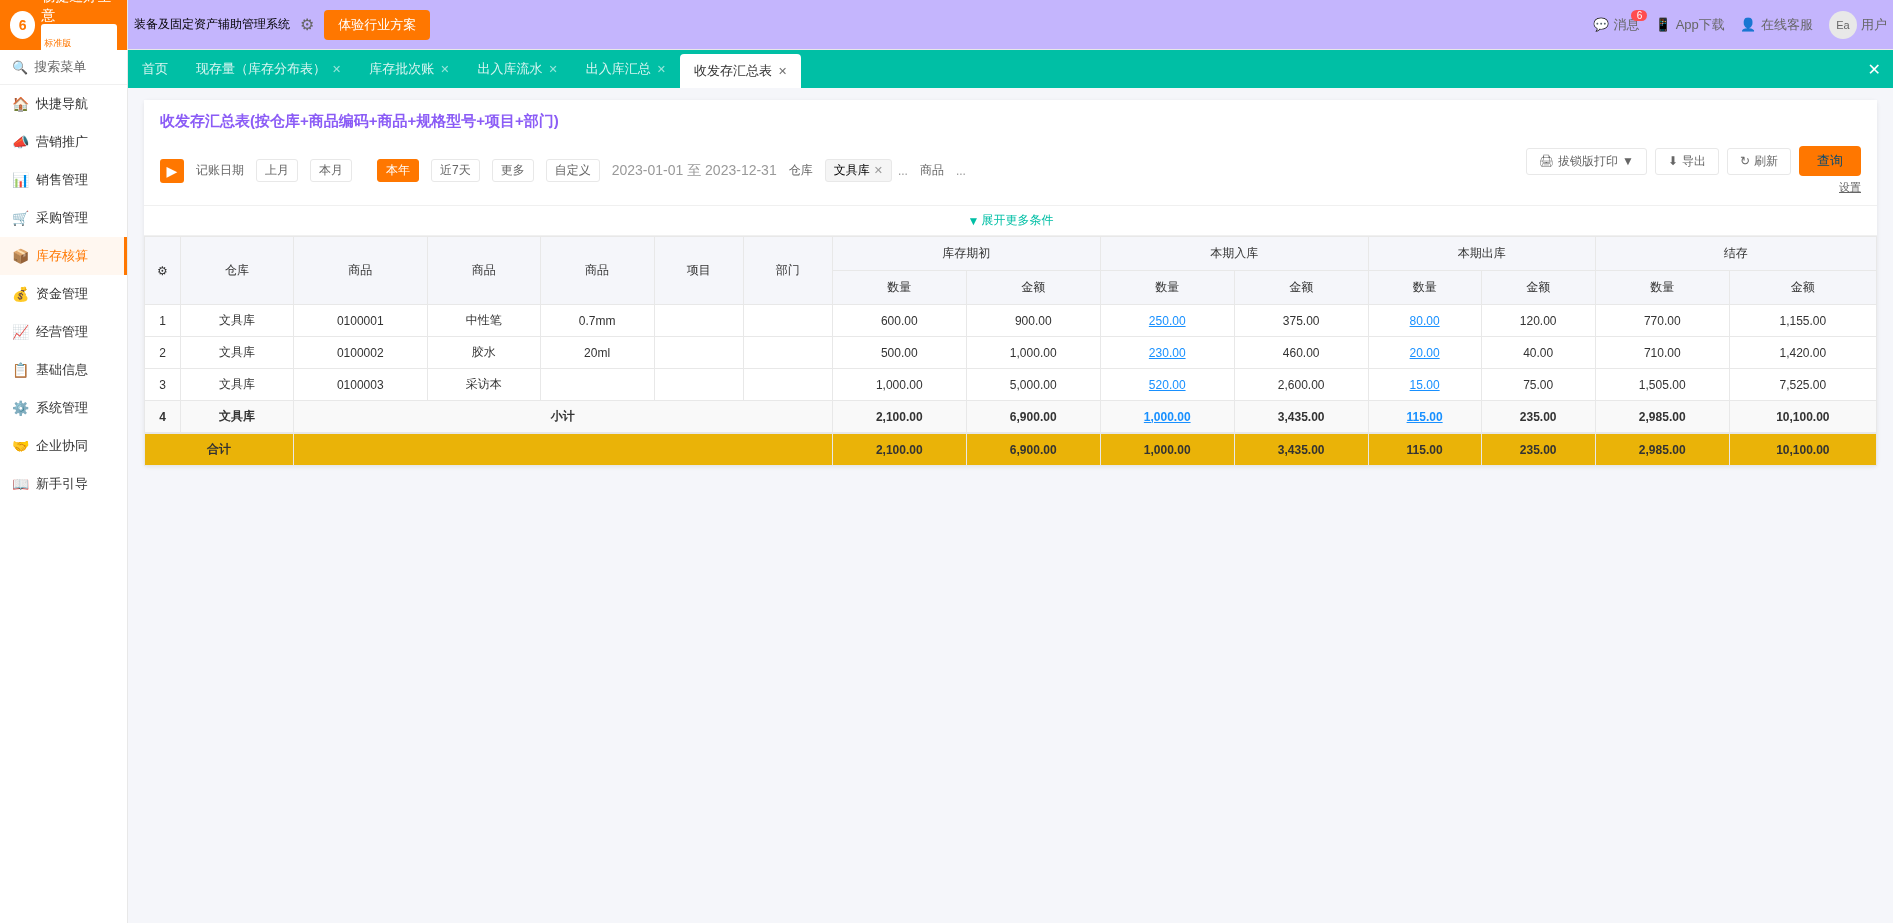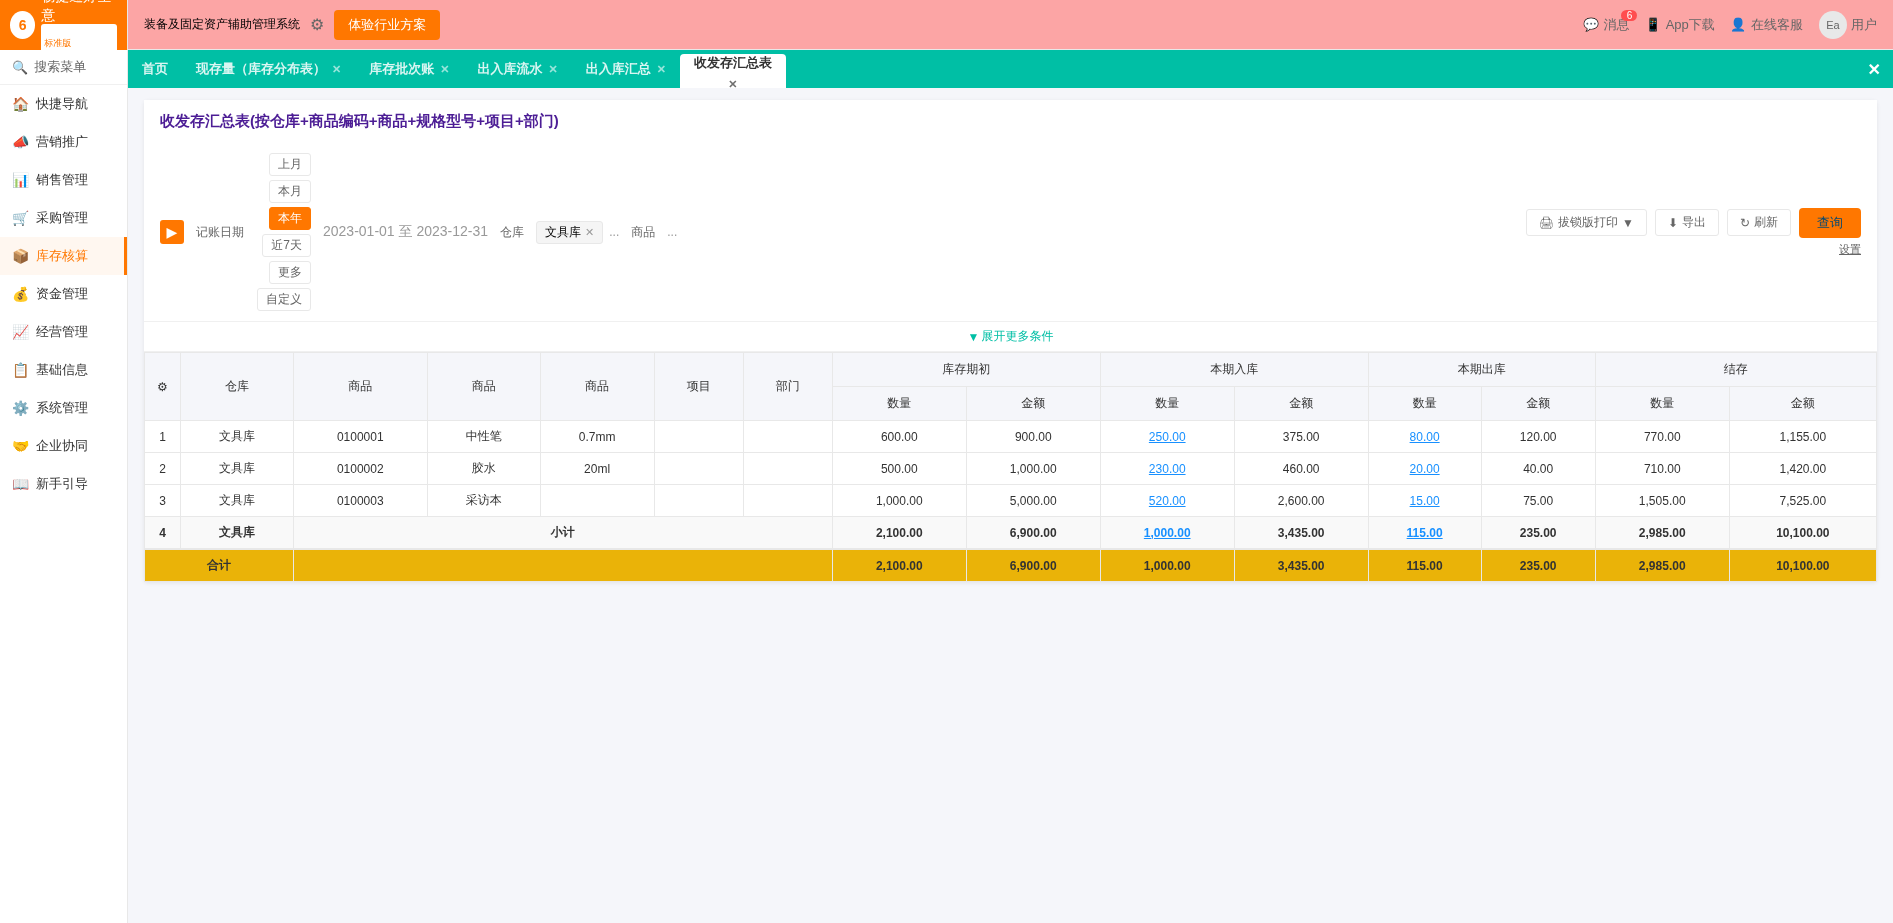--- a/index.html
+++ b/index.html
@@ -13,49 +13,49 @@
     .sidebar-logo-badge { background: #fff; color: #ff7700; border-radius: 3px; font-size: 9px; padding: 13px 3px; }
     .sidebar-item { display: flex; align-items: center; gap: 6px; padding: 10px 12px; color: #333; cursor: pointer; font-size: 13px; }
     .sidebar-item.active { background: #fff7f0; color: #ff7700; border-right: 3px solid #ff7700; }
     .sidebar-item-icon { font-size: 14px; width: 18px; text-align: center; }
     .sidebar-search { display: flex; align-items: center; gap: 6px; padding: 8px 12px; color: #666; cursor: pointer; font-size: 13px; border-bottom: 1px solid #f0f0f0; }
 
     
     .main { flex: 1; display: flex; flex-direction: column; overflow: hidden; }
 
     
-    .top-header { background: #fca5a5; height: 50px; display: flex; align-items: center; justify-content: space-between; padding: 0 16px; border-bottom: 1px solid #e8e8e8; flex-shrink: 0; }
+    .top-header { background: #c4b5fd; height: 50px; display: flex; align-items: center; justify-content: space-between; padding: 0 6px; border-bottom: 1px solid #e8e8e8; flex-shrink: 0; }
     .top-header-left { display: flex; align-items: center; gap: 10px; }
     .settings-btn { background: none; border: none; cursor: pointer; color: #666; font-size: 16px; }
     .trial-btn { background: #ff7700; color: #fff; border: none; border-radius: 4px; padding: 6px 14px; cursor: pointer; font-size: 13px; }
     .top-header-right { display: flex; align-items: center; gap: 16px; color: #666; font-size: 13px; }
     .header-action { display: flex; align-items: center; gap: 4px; cursor: pointer; position: relative; }
     .badge { background: #ff4d4f; color: #fff; border-radius: 10px; font-size: 10px; padding: 0 4px; position: absolute; top: -6px; right: -8px; min-width: 16px; text-align: center; }
     .user-avatar { width: 28px; height: 28px; background: #e8e8e8; border-radius: 50%; display: flex; align-items: center; justify-content: center; font-size: 11px; }
 
     
-    .tab-bar { background: #00bfa5; display: flex; align-items: center; padding: 0 0 0 0; flex-shrink: 0; height: 38px; font-weight: bold; }
+    .tab-bar { background: #00bfa5; display: flex; align-items: center; padding: 0 0 0 0; flex-shrink: 0; height: 38px; }
     .tab-item { padding: 0 14px; height: 38px; display: flex; align-items: center; gap: 6px; color: rgba(255,255,255,0.85); cursor: pointer; font-size: 13px; white-space: nowrap; }
-    .tab-item.active { background: #fff; color: #333; border-radius: 4px 4px 0 0; margin-top: 4px; height: 34px; flex-direction: column; }
+    .tab-item.active { background: #fff; color: #333; border-radius: 4px 4px 0 0; margin-top: 4px; height: 34px; }
     .tab-close { font-size: 11px; color: inherit; opacity: 0.7; }
     .tab-bar-close { margin-left: auto; padding: 0 12px; color: #fff; cursor: pointer; font-size: 16px; }
 
     
     .page-content { flex: 1; overflow: auto; padding: 12px 16px; background: #f5f6fa; }
     .page-card { background: #fff; border-radius: 4px; box-shadow: 0 1px 4px rgba(0,0,0,0.08); }
 
     
     .page-header { padding: 12px 16px 0; background: #fff; }
-    .page-title { font-size: 15px; font-weight: bold; color: #4c1d95; margin-bottom: 12px; }
+    .page-title { font-size: 15px; font-weight: bold; color: #8b5cf6; margin-bottom: 5px; }
 
     
     .filter-bar { background: #fff; padding: 10px 16px; display: flex; align-items: center; gap: 12px; flex-wrap: wrap; border-bottom: 1px solid #f0f0f0; }
     .filter-toggle { width: 24px; height: 24px; background: #ff7700; color: #fff; border: none; border-radius: 3px; cursor: pointer; display: flex; align-items: center; justify-content: center; font-size: 14px; }
     .filter-label { color: #666; font-size: 12px; }
-    .date-filter { display: flex; align-items: flex-end; gap: 4px; flex-direction: column; }
+    .date-filter { display: flex; align-items: flex-start; gap: 12px; }
     .date-btn { padding: 2px 8px; border-radius: 3px; border: 1px solid #e8e8e8; background: #fff; cursor: pointer; font-size: 12px; color: #666; }
     .date-btn.active { background: #ff7700; color: #fff; border-color: #ff7700; margin-left: 13px; }
     .date-range { font-size: 14px; color: #999; }
     .warehouse-filter { display: flex; align-items: center; gap: 6px; }
     .warehouse-tag { background: #f5f5f5; border: 1px solid #e8e8e8; border-radius: 3px; padding: 2px 8px; font-size: 12px; display: flex; align-items: center; gap: 4px; }
     .tag-close { cursor: pointer; color: #999; font-size: 11px; }
     .filter-more { color: #999; font-size: 12px; cursor: pointer; }
     .query-btn { background: #ff7700; color: #0c4a6e; border: none; border-radius: 4px; padding: 6px 18px; cursor: pointer; font-size: 13px; }
     .settings-link { color: #666; font-size: 11px; cursor: pointer; text-decoration: underline; }
     .expand-btn { color: #00bfa5; font-size: 12px; cursor: pointer; display: flex; align-items: center; gap: 2px; }

